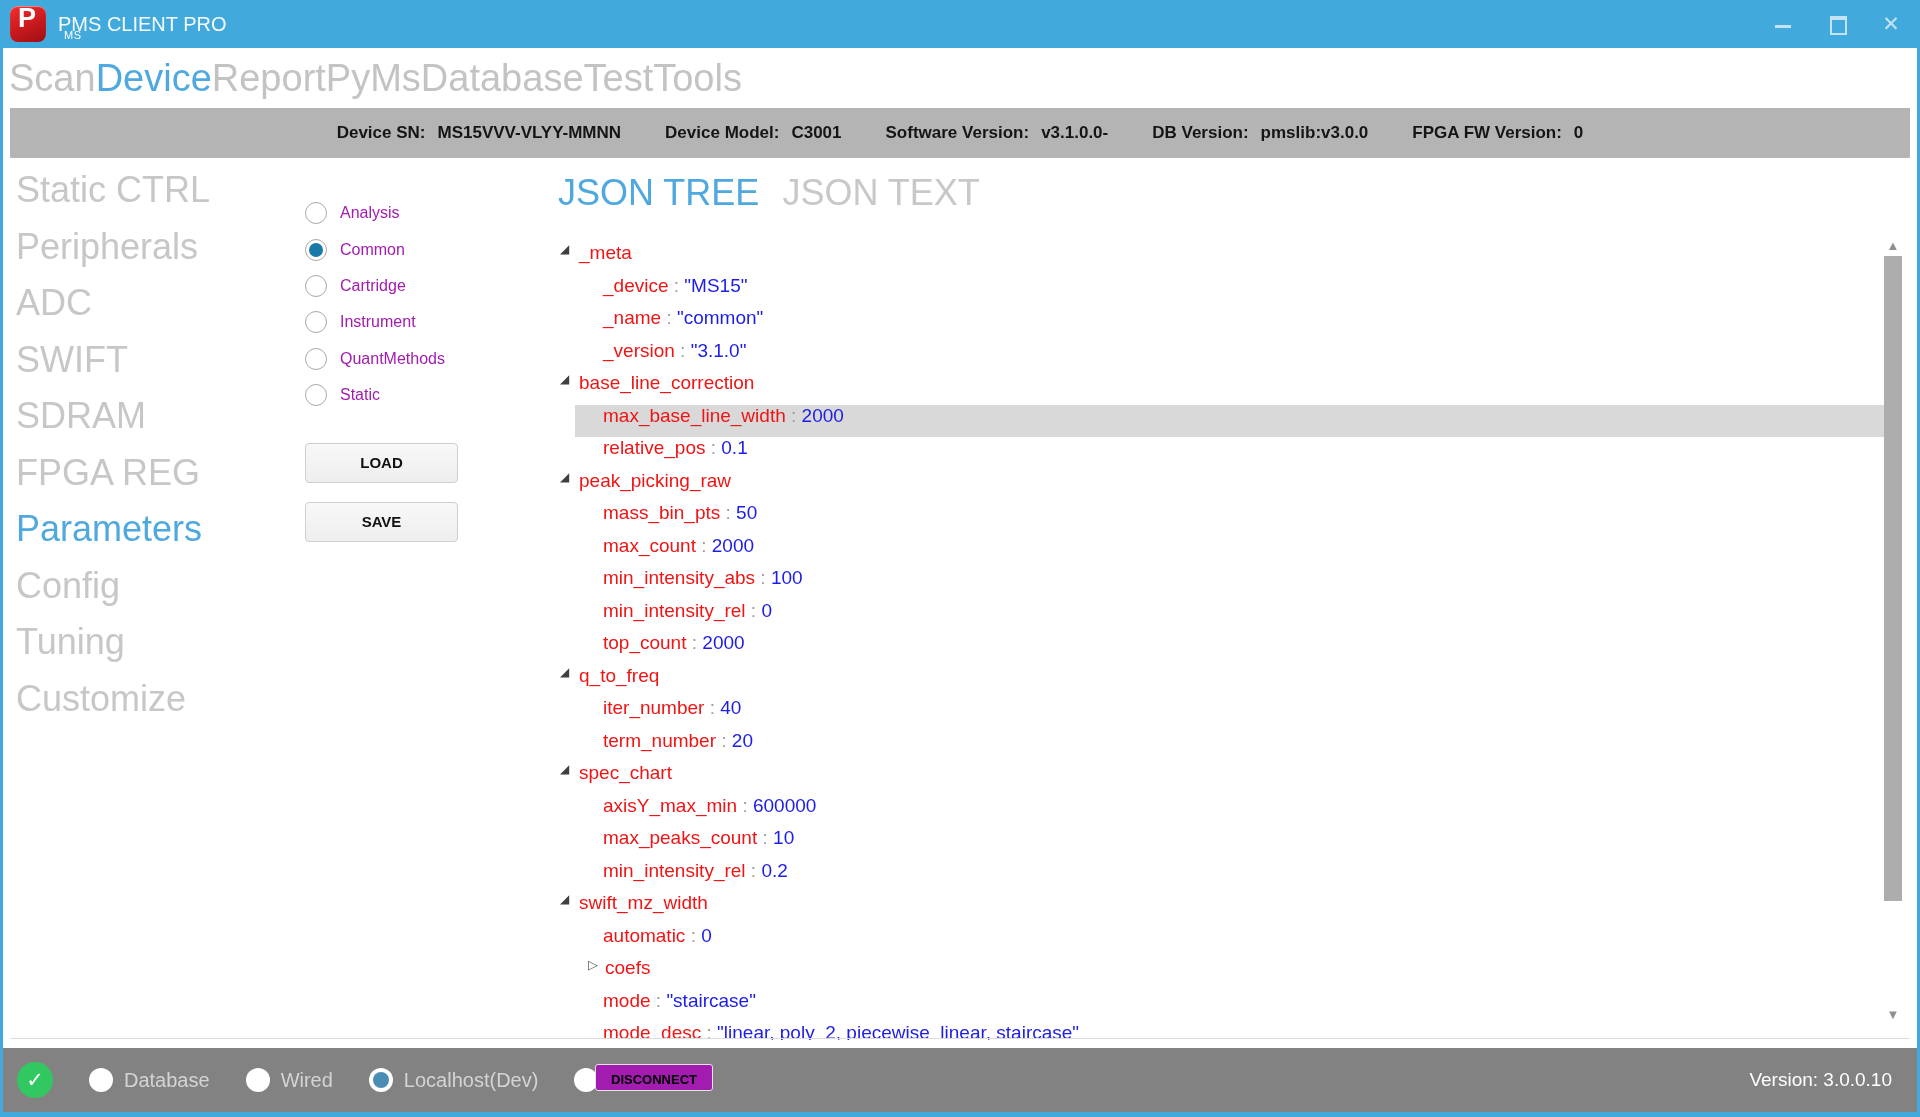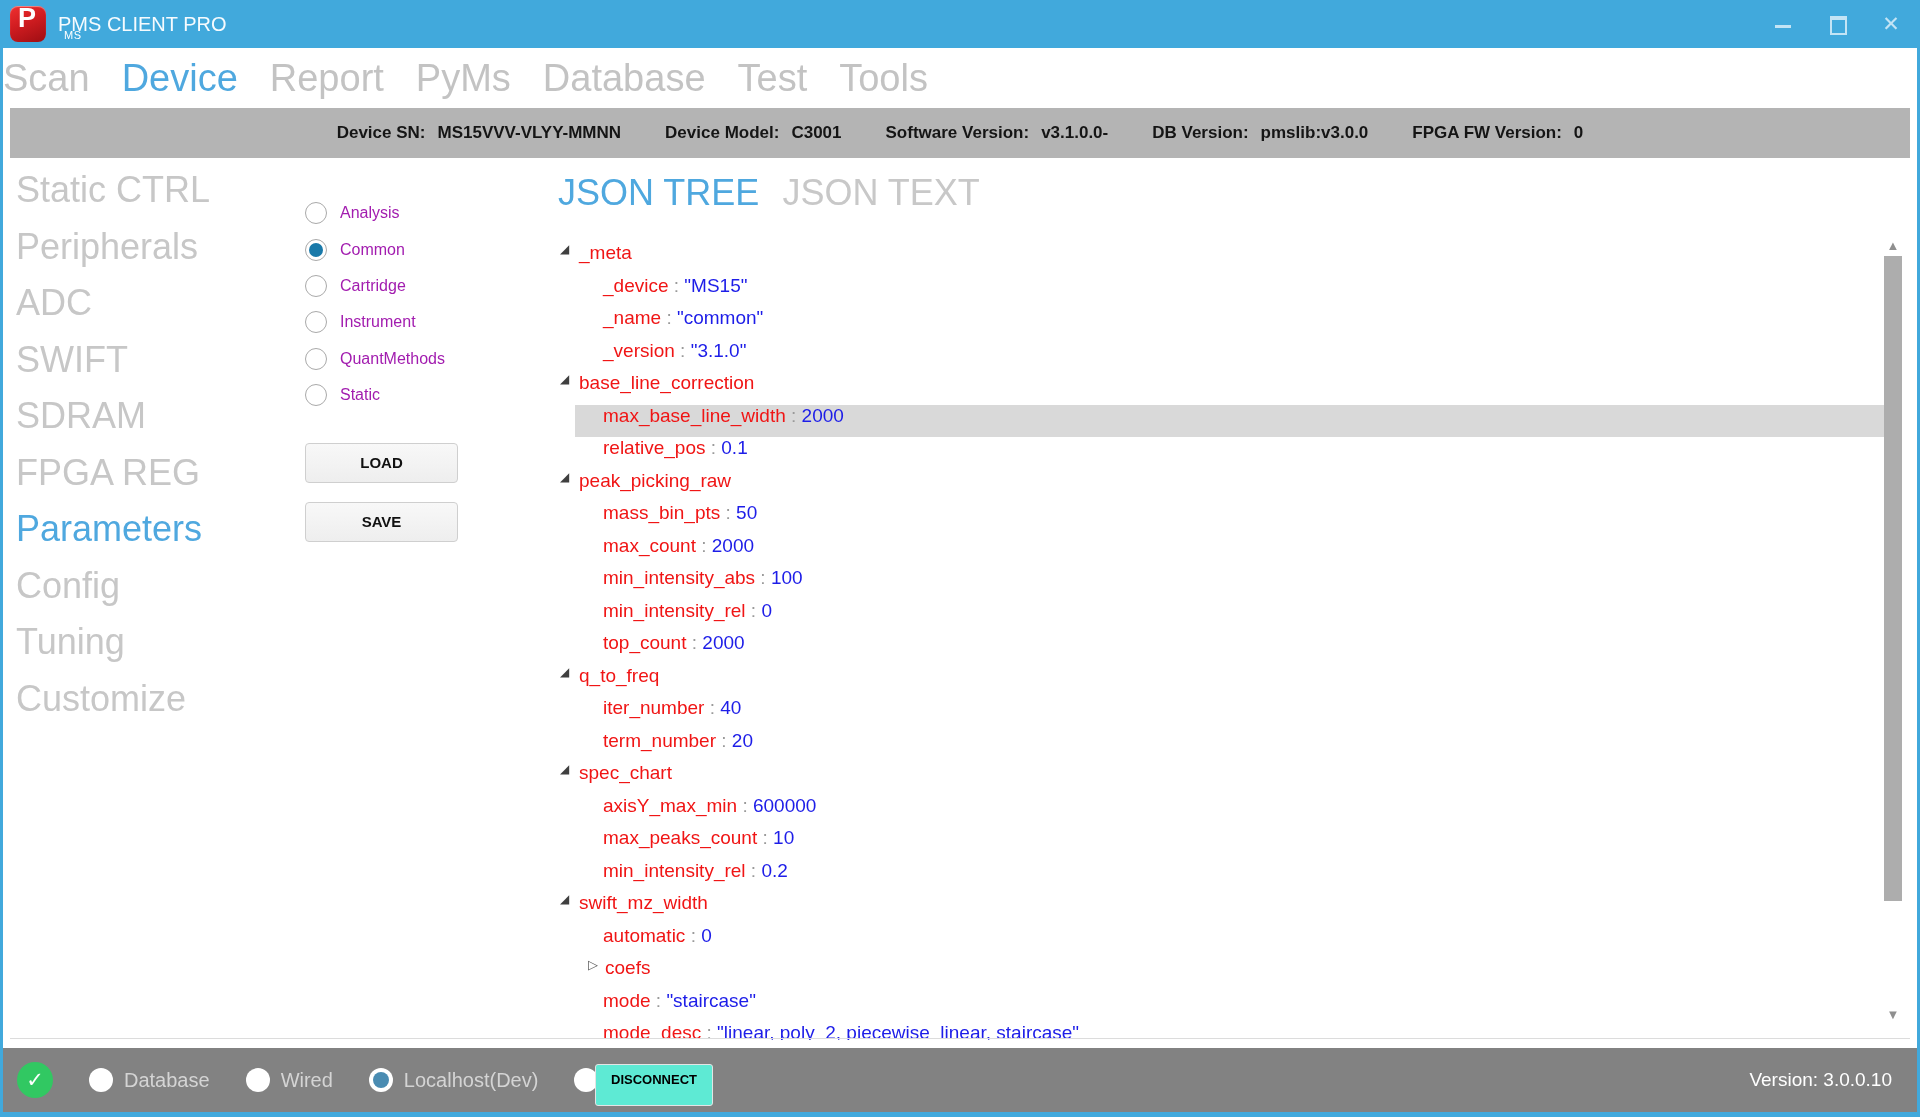--- a/index.html
+++ b/index.html
@@ -20,21 +20,21 @@
   .wc-max::after{content:"";position:absolute;left:2px;top:1px;width:13px;height:13px;border:2px solid #c3e4f5;border-top-width:4px;}
   .wc-close{color:#c3e4f5;font-size:21px;font-weight:bold;line-height:18px;text-align:center;}
 
   
   .b-left{position:absolute;left:0;top:48px;width:3px;height:1064px;background:#41a9dc;}
   .b-right{position:absolute;right:0;top:48px;width:3px;height:1064px;background:#41a9dc;}
   .b-bottom{position:absolute;left:0;top:1112px;width:1920px;height:5px;background:#41a9dc;}
 
   
   .menubar{position:absolute;left:3px;top:48px;width:1914px;height:60px;background:#fff;
-           display:flex;align-items:center;gap:32px;padding-left:0;}
+           display:flex;align-items:center;gap:0;padding-left:6px;}
   .menu-item{font-size:38px;font-weight:300;color:#c3c3c3;white-space:nowrap;cursor:default;}
   .menu-item.active{color:#4fa8df;}
 
   
   .infobar{position:absolute;left:10px;top:108px;width:1900px;height:50px;background:#b4b4b4;
            display:flex;align-items:center;justify-content:center;gap:44px;}
   .info-field{display:flex;gap:12px;font-size:17px;font-weight:600;color:#151515;white-space:nowrap;}
 
   
   .sidebar{position:absolute;left:16px;top:162px;width:280px;}
@@ -84,21 +84,21 @@
 
   
   .statusbar{position:absolute;left:3px;top:1048px;width:1914px;height:64px;background:#828282;}
   .ok-icon{position:absolute;left:14px;top:14px;width:36px;height:36px;border-radius:50%;background:#31c862;
            color:#fff;font-size:21px;font-weight:bold;text-align:center;line-height:36px;}
   .status-radios{position:absolute;left:86px;top:0;height:64px;display:flex;align-items:center;gap:36px;}
   .s-radio{display:flex;align-items:center;gap:11px;cursor:default;}
   .s-radio .rb{width:24px;height:24px;border-radius:50%;background:#fff;position:relative;flex:0 0 auto;}
   .s-radio.on .rb::after{content:"";position:absolute;left:4px;top:4px;width:16px;height:16px;border-radius:50%;background:#4a8cb2;}
   .s-radio .rl{font-size:20px;color:#d4d4d4;}
-  .btn-disconnect{position:absolute;left:592px;top:16px;width:118px;height:42px;background:#5eead4;border:1px solid #e4e4e4;
+  .btn-disconnect{position:absolute;left:592px;top:16px;width:118px;height:27px;background:#a21caf;border:1px solid #e4e4e4;
            border-radius:3px;font-size:13px;font-weight:bold;color:#000;text-align:center;line-height:29px;cursor:default;}
   .version{position:absolute;right:25px;top:0;height:64px;line-height:64px;font-size:19px;color:#fff;}
 </style>
 </head>
 <body>
 
 <div class="window">
 
   <div class="titlebar">
     <div class="logo">

